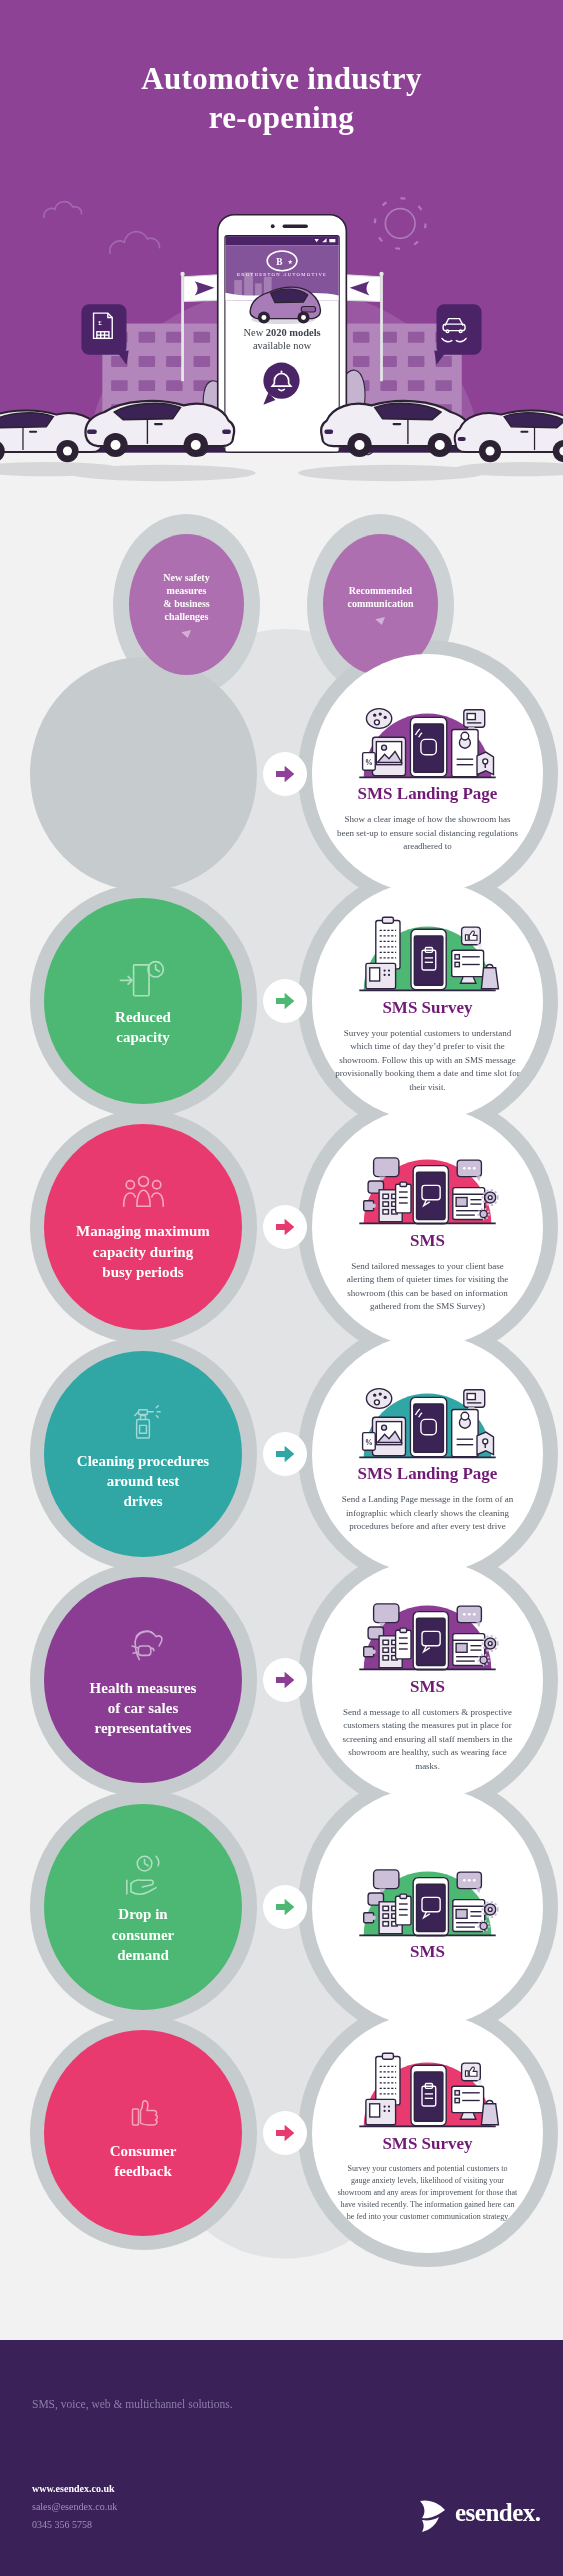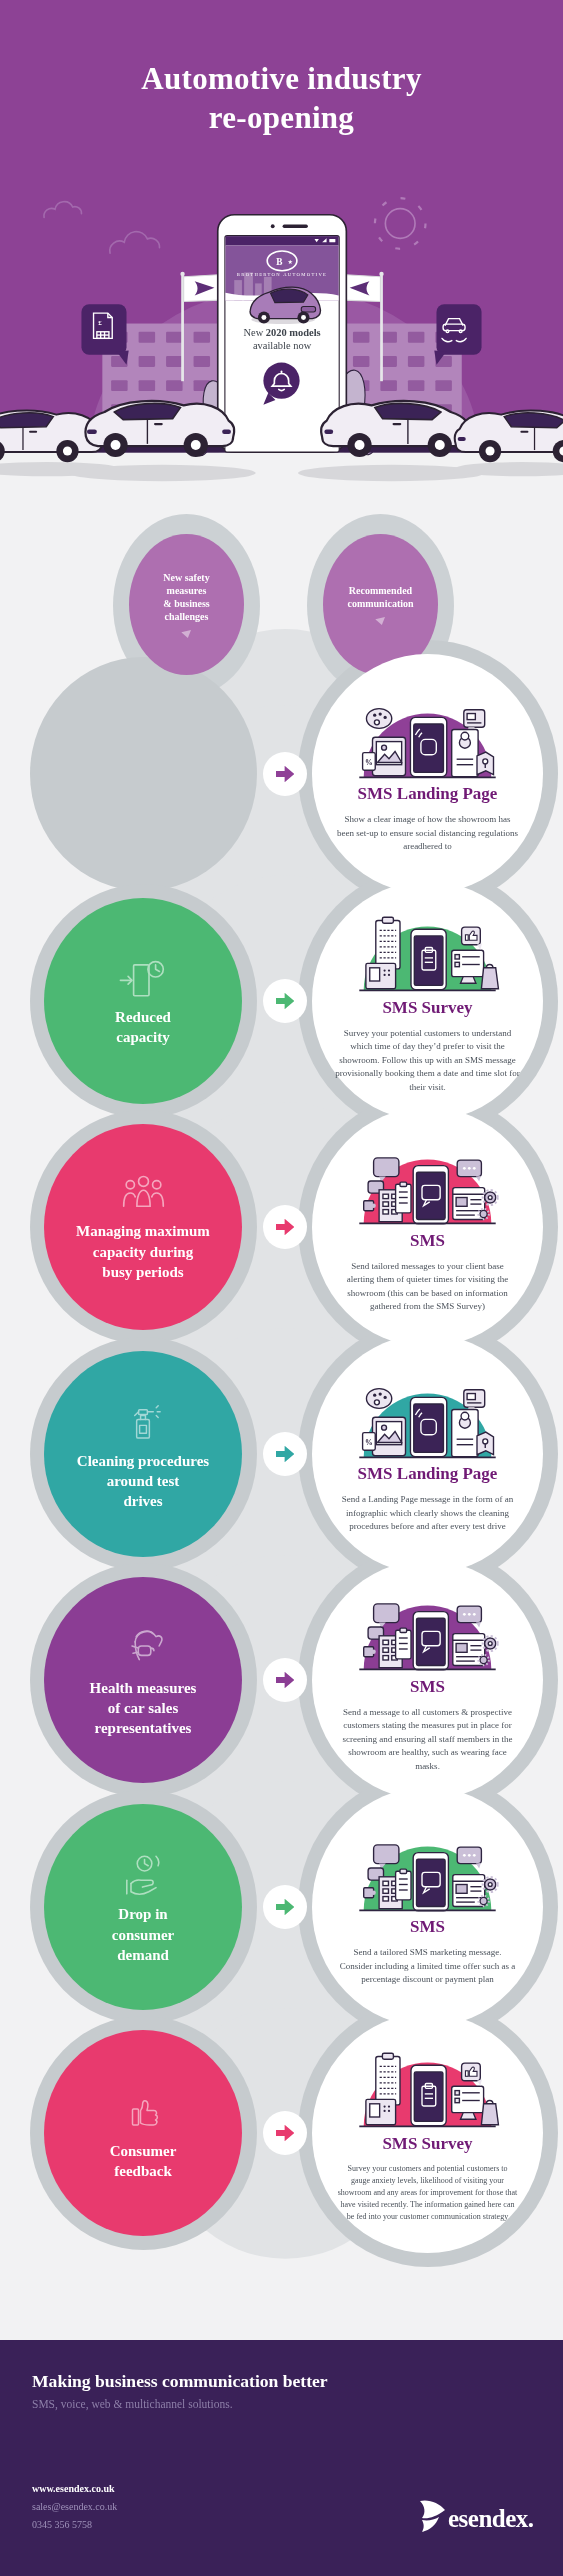--- a/index.html
+++ b/index.html
@@ -40,21 +40,21 @@
       background:#ffffff;z-index:3;display:flex;align-items:center;justify-content:center;}
   .arrow-glyph{width:18.7px;height:16.5px;background:var(--accent);
       clip-path:polygon(0 32%,48% 32%,48% 0,100% 50%,48% 100%,48% 68%,0 68%);}
   
   .footer{position:absolute;left:0;top:2340px;width:563px;height:236px;background:#3a2158;}
   .tagline{position:absolute;left:32px;top:31px;margin:0;color:#ffffff;font-size:17.6px;font-weight:700;}
   .tagsub{position:absolute;left:32px;top:58px;margin:0;color:#8d7fa8;font-size:11.5px;}
   .contact{position:absolute;left:32px;top:140px;font-size:10px;line-height:1.78;}
   .contact .site{color:#ffffff;font-weight:700;text-decoration:none;display:block;}
   .contact .muted{color:#9f92ba;text-decoration:none;display:block;}
-  .brand{position:absolute;left:417px;top:159px;display:flex;align-items:flex-end;gap:1px;}
+  .brand{position:absolute;left:417px;top:159px;display:flex;align-items:flex-start;gap:8px;}
   .brand-text{color:#ffffff;font-size:25px;font-weight:700;letter-spacing:-0.5px;}
 </style>
 </head>
 <body>
 
 <div class="page">
 
   <section class="hero">
     <h1 class="hero-title"><span>Automotive industry</span><br>
       <span>re-opening</span></h1>
@@ -383,21 +383,20 @@
 demand</div>
     </div>
     <div class="arrow-wrap">
         <div class="arrow-glyph"></div>
       </div>
     <div class="circle right-circle">
       <svg class="scene" width="165" height="88" viewBox="0 0 300 160">
           <use href="#scene-sms"></use>
         </svg>
       <h3 class="comm-title">SMS</h3>
-      <p class="comm-desc">Send a tailored SMS marketing message. Consider including a limited time offer such as a percentage discount or payment plan</p>
     </div>
   </section>
 
   <section class="row row-consumer-feedback" style="top: 2012px; --accent: #e83a6e;">
     <div class="halo left-halo"></div>
     <div class="halo right-halo"></div>
     <div class="circle left-circle">
       <svg class="topic-icon" width="51" height="48" viewBox="0 0 100 96">
           <use href="#icon-thumbsup"></use>
         </svg>
@@ -410,21 +409,20 @@
     <div class="circle right-circle">
       <svg class="scene" width="165" height="88" viewBox="0 0 300 160">
           <use href="#scene-survey"></use>
         </svg>
       <h3 class="comm-title">SMS Survey</h3>
       <p class="comm-desc">Survey your customers and potential customers to gauge anxiety levels, likelihood of visiting your showroom and any areas for improvement for those that have visited recently. The information gained here can be fed into your customer communication strategy</p>
     </div>
   </section>
 
   <footer class="footer">
-    <h2 class="tagline">Making business communication better</h2>
     <p class="tagsub">SMS, voice, web &amp; multichannel solutions.</p>
     <div class="contact">
       <a class="site" href="#">www.esendex.co.uk</a>
       <a class="muted" href="#">sales@esendex.co.uk</a>
       <a class="muted" href="#">0345 356 5758</a>
     </div>
     <div class="brand">
       <svg width="30" height="34" viewBox="0 0 60 68">
         <path d="M6,4 C24,0 44,8 56,22 C38,36 22,40 10,38 C18,28 16,14 6,4 Z" fill="#ffffff"></path>
         <path d="M10,42 C22,44 34,42 44,36 C38,52 26,62 10,66 C15,57 14,50 10,42 Z" fill="#ffffff"></path>

